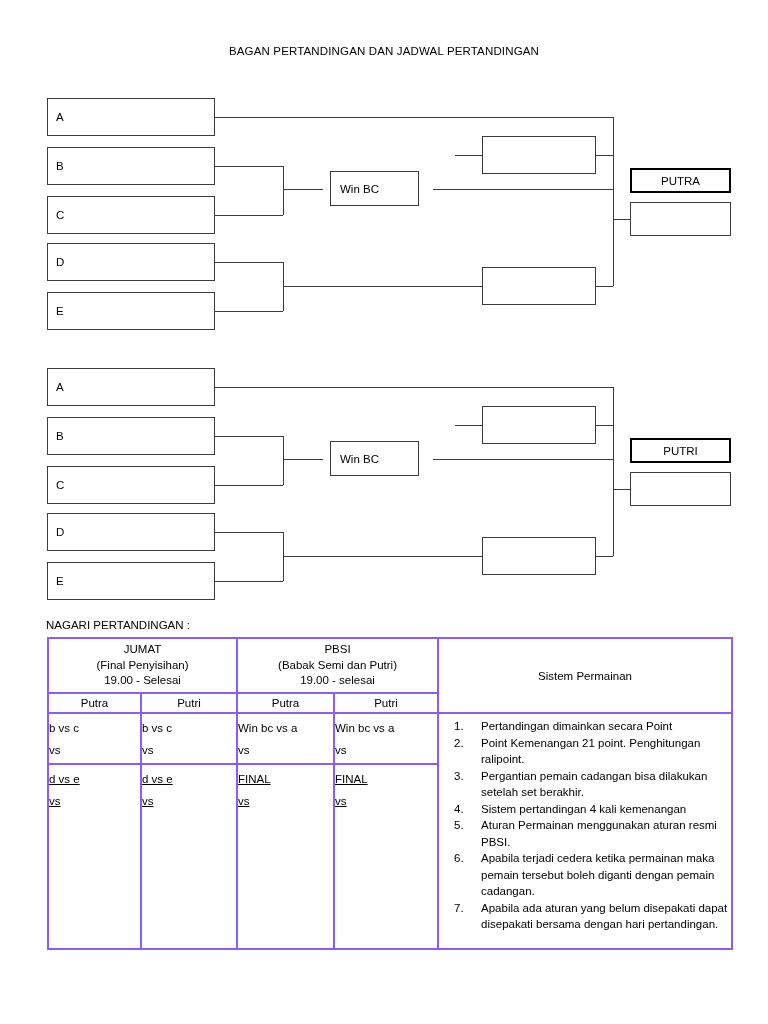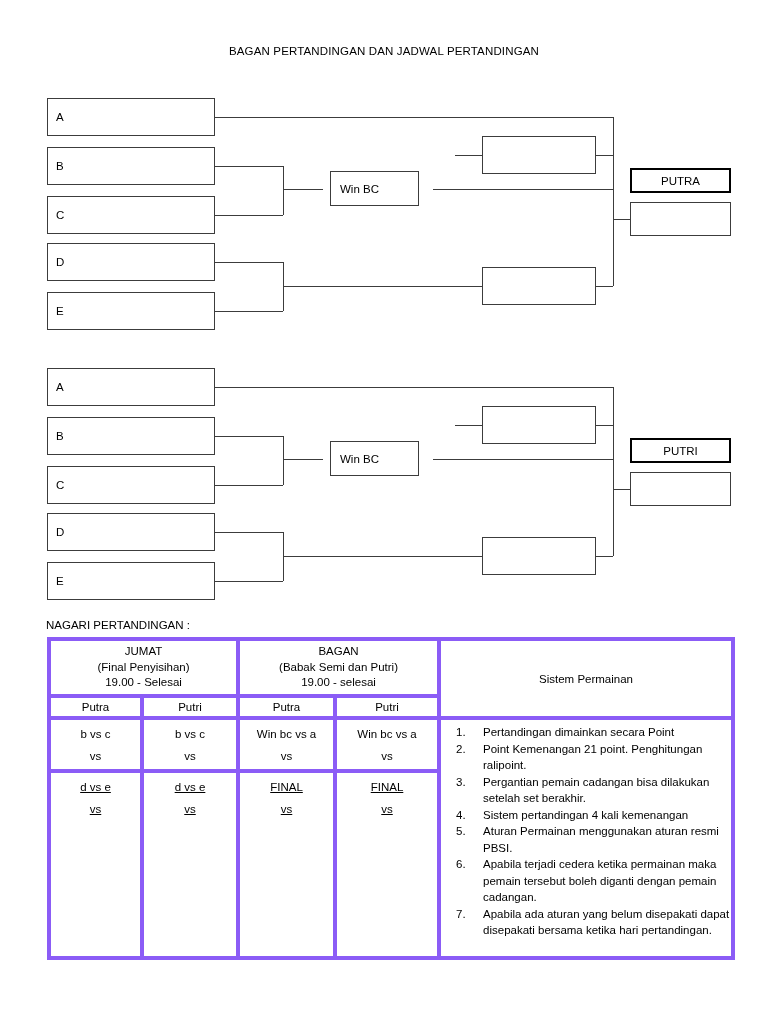--- a/index.html
+++ b/index.html
@@ -141,38 +141,38 @@
   .sched-table {
     position: absolute;
     left: 47px;
     top: 637px;
     width: 684px;
     border-collapse: collapse;
     table-layout: fixed;
     font-size: 11.5px;
   }
   .sched-table td, .sched-table th {
-    border: 4px solid #8b5cf6;
+    border: 2px solid #8b5cf6;
     padding: 0;
     font-weight: normal;
     vertical-align: top;
   }
   .col-day {
     text-align: center;
     height: 50px;
     padding-top: 3px !important;
     line-height: 15.5px;
   }
   .col-gender {
     text-align: center;
     height: 18px;
     line-height: 18px;
   }
   .match-cell {
-    text-align: center;
+    text-align: left;
     line-height: 22px;
     padding-top: 3px !important;
   }
   .match-cell.short { height: 46px; }
   .match-cell.tall  { height: 180px; text-decoration: underline; }
   .rules-head {
     text-align: center;
     vertical-align: middle !important;
   }
   .rules-cell { padding: 4px 0 0 0 !important; }
@@ -315,21 +315,21 @@
     <col style="width:294px">
   </colgroup>
   <tbody>
     <tr>
       <td class="col-day" colspan="2">
         <div>JUMAT</div>
         <div>(Final Penyisihan)</div>
         <div>19.00 - Selesai</div>
       </td>
       <td class="col-day" colspan="2">
-        <div>BAGAN</div>
+        <div>PBSI</div>
         <div>(Babak Semi  dan Putri)</div>
         <div>19.00 - selesai</div>
       </td>
       <td class="rules-head" rowspan="2">Sistem Permainan</td>
     </tr>
     <tr>
       <td class="col-gender">Putra</td>
       <td class="col-gender">Putri</td>
       <td class="col-gender">Putra</td>
       <td class="col-gender">Putri</td>
@@ -353,21 +353,21 @@
         <div>vs</div>
       </td>
       <td class="rules-cell" rowspan="2">
         <ol class="rules-list">
           <li><span class="num">1.</span><span>Pertandingan dimainkan secara Point</span></li>
           <li><span class="num">2.</span><span>Point Kemenangan 21 point. Penghitungan ralipoint.</span></li>
           <li><span class="num">3.</span><span>Pergantian pemain cadangan bisa dilakukan setelah set berakhir.</span></li>
           <li><span class="num">4.</span><span>Sistem pertandingan 4 kali kemenangan</span></li>
           <li><span class="num">5.</span><span>Aturan Permainan menggunakan aturan resmi PBSI.</span></li>
           <li><span class="num">6.</span><span>Apabila terjadi cedera ketika permainan maka pemain tersebut boleh diganti dengan pemain cadangan.</span></li>
-          <li><span class="num">7.</span><span>Apabila ada aturan yang belum disepakati dapat disepakati bersama ketika hari pertandingan.</span></li>
+          <li><span class="num">7.</span><span>Apabila ada aturan yang belum disepakati dapat disepakati bersama dengan hari pertandingan.</span></li>
         </ol>
       </td>
     </tr>
 
     <tr>
       <td class="match-cell tall">
         <div>d vs e</div>
         <div>vs</div>
       </td>
       <td class="match-cell tall">

